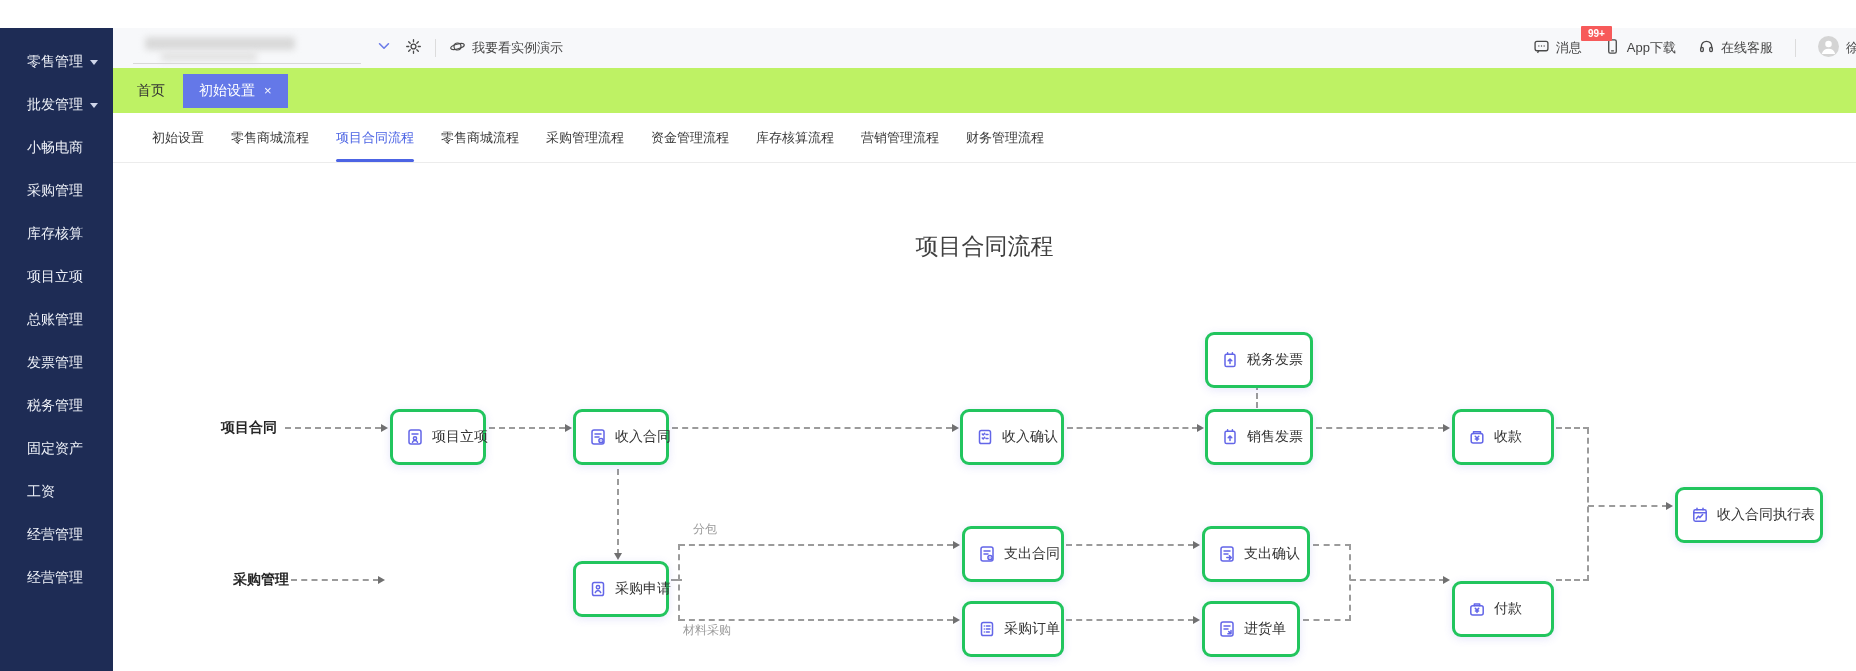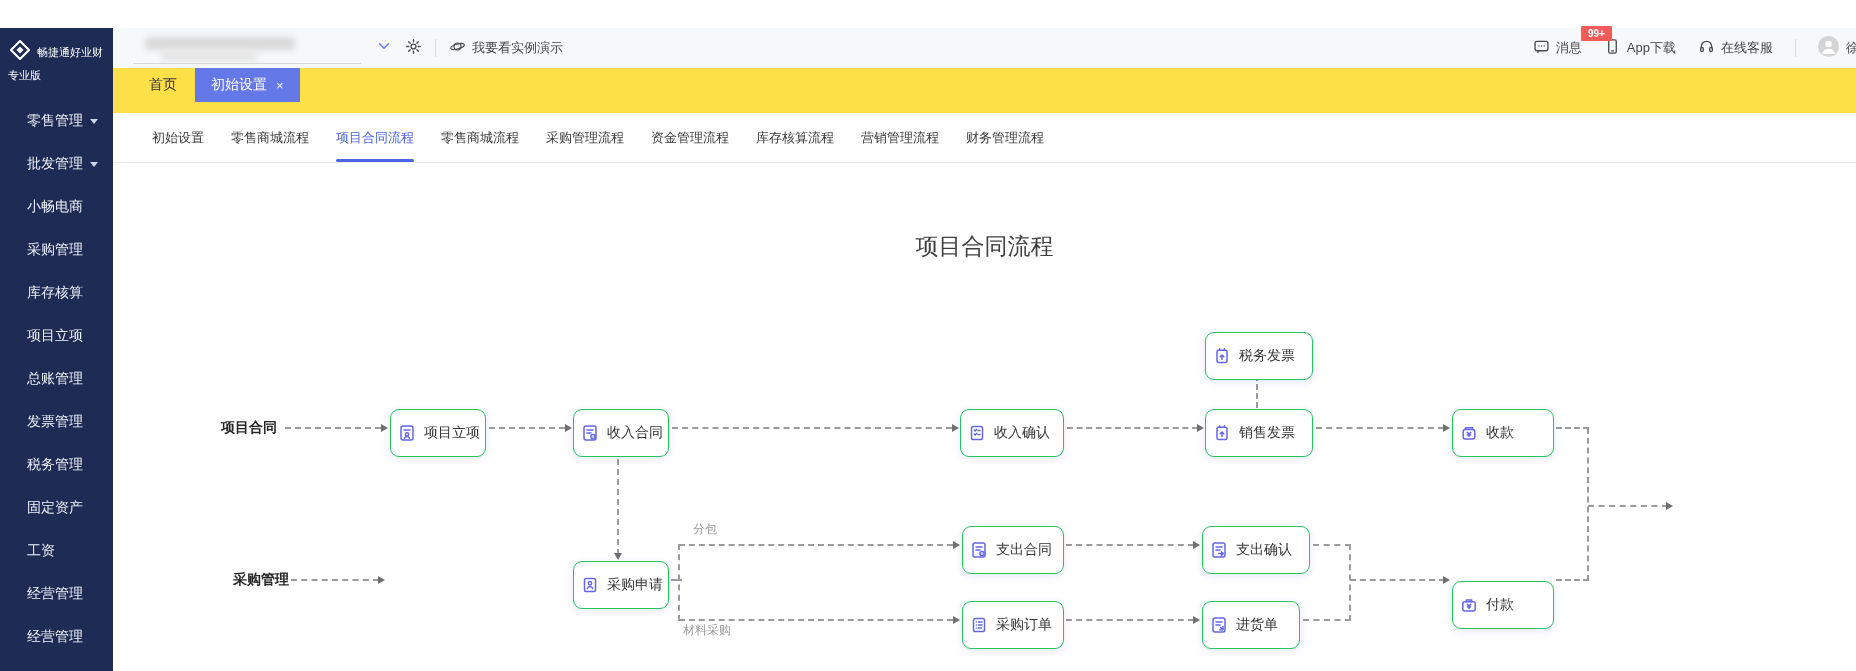--- a/index.html
+++ b/index.html
@@ -34,21 +34,21 @@
   .ul { position:absolute; left:2px; top:35px; width:228px; height:1px; background:#d8d8d8; }
   .hdivider { width:1px; height:18px; background:#dcdcdc; }
   .hlink { display:flex; align-items:center; gap:6px; font-size:13px; color:#454545; cursor:pointer; white-space:nowrap; }
   .hright { margin-left:auto; display:flex; align-items:center; gap:22px; font-size:13px; color:#454545; }
   .msgwrap { position:relative; }
   .badge { position:absolute; top:-12px; right:-30px; background:#f75a5a; color:#fff; font-size:10px;
     padding:2px 7px; border-radius:1px; font-weight:bold; }
   .avatar-name { display:flex; align-items:center; gap:7px; margin-right:-16px; }
 
   
-  .tabstrip { height:45px; background:#fde047; display:flex; align-items:flex-start; padding-left:18px; }
+  .tabstrip { height:45px; background:#bef264; display:flex; align-items:center; padding-left:6px; }
   .wtab { height:34px; display:flex; align-items:center; padding:0 18px; font-size:14px; color:#333;
     cursor:pointer; }
   .wtab.active { background:#6478e8; color:#fff; padding:0 16px; gap:9px; }
   .wtab .x { font-size:13px; opacity:.95; cursor:pointer; }
 
   
   .subtabs { height:50px; background:#fff; border-bottom:1px solid #ececec; display:flex;
     align-items:stretch; padding:0 16px 0 39px; gap:27px; font-size:13px; color:#3a3a3a; }
   .subtab { display:flex; align-items:center; position:relative; cursor:pointer; white-space:nowrap; }
   .subtab.active { color:#4c64e4; }
@@ -57,53 +57,41 @@
   .subright { margin-left:auto; display:flex; align-items:center; gap:7px; color:#2f2f2f; }
   .subright .sep { width:1px; height:14px; background:#c9c9c9; margin:0 4px; }
   .subbtn { display:flex; align-items:center; gap:5px; cursor:pointer; }
 
   
   .canvas { position:relative; flex:1; background:#fff; overflow:hidden; }
   .flow-title { position:absolute; top:68px; left:0; width:100%; text-align:center;
     font-size:23px; color:#3f3f3f; }
   .rowlabel { position:absolute; font-size:14px; color:#262626; font-weight:bold; white-space:nowrap; }
   .blabel { position:absolute; font-size:12px; color:#9a9a9a; white-space:nowrap; }
-  .node { position:absolute; height:48px; background:#fff; border:1px solid #22c55e; border-radius:9px;
+  .node { position:absolute; height:56px; background:#fff; border:3px solid #22c55e; border-radius:9px;
     box-shadow:0 2px 8px rgba(99,102,232,.16); display:flex; align-items:center; gap:8px;
-    padding:0 7px; font-size:14px; color:#333; white-space:nowrap; cursor:pointer; }
+    padding:0 13px; font-size:14px; color:#333; white-space:nowrap; cursor:pointer; }
   .nicon { display:flex; align-items:center; }
   .hline { position:absolute; height:0; border-top:2px dashed #9b9b9b; }
   .vline { position:absolute; width:0; border-left:2px dashed #9b9b9b; }
   .arr-r { position:absolute; width:0; height:0; border-top:4px solid transparent;
     border-bottom:4px solid transparent; border-left:7px solid #707070; }
   .arr-u { position:absolute; width:0; height:0; border-left:4px solid transparent;
     border-right:4px solid transparent; border-bottom:7px solid #707070; }
   .arr-d { position:absolute; width:0; height:0; border-left:4px solid transparent;
     border-right:4px solid transparent; border-top:7px solid #707070; }
 </style>
 </head>
 <body>
 
 <div class="page">
   <div class="topstrip"></div>
   <div class="shell">
 
     <aside class="sidebar">
-      <div class="logo">
-        <div class="logo-top">
-          <span>
-            <svg width="24" height="24" viewBox="0 0 24 24" fill="none">
-              <path d="M12 3L21 12 12 21 3 12z" stroke="#fff" stroke-width="2" stroke-linejoin="round"></path>
-              <path d="M12 8.5L15.5 12 12 15.5 8.5 12z" fill="#fff"></path>
-            </svg>
-          </span>
-          <span class="logo-text">畅捷通好业财</span>
-        </div>
-        <div class="logo-sub">专业版</div>
-      </div>
       <nav class="nav">
         <div class="side-item">
             <span>零售管理</span>
             <span class="chev"></span>
           </div>
         <div class="side-item">
             <span>批发管理</span>
             <span class="chev"></span>
           </div>
         <div class="side-item">
@@ -430,17 +418,27 @@
           <span class="nicon">
             <svg width="18" height="18" viewBox="0 0 18 18" fill="none" stroke="#6366e8" stroke-width="1.5" stroke-linecap="round" stroke-linejoin="round">
               <rect x="2.8" y="5.8" width="12.4" height="9.2" rx="2"></rect>
                 <path d="M6.3 5.8V4h5.4v1.8"></path>
                 <path d="M7.3 8.4L9 10.1l1.7-1.7M7.4 11h3.2M9 10.1v2.4"></path>
             </svg>
           </span>
           <span>付款</span>
         </div>
 
+        <div class="node" style="left:1562px;top:324px;width:148px">
+          <span class="nicon">
+            <svg width="18" height="18" viewBox="0 0 18 18" fill="none" stroke="#6366e8" stroke-width="1.5" stroke-linecap="round" stroke-linejoin="round">
+              <rect x="2.8" y="3.8" width="12.4" height="11.4" rx="1.6"></rect>
+                <path d="M6 3.8V2.2M12 3.8V2.2M2.8 6.8h12.4"></path>
+                <path d="M5.4 12.6l1.9-2.4 1.7 1.4 2.6-3"></path>
+            </svg>
+          </span>
+          <span>收入合同执行表</span>
+        </div>
 
       </div>
     </div>
   </div>
 </div>
 
 </body></html>

